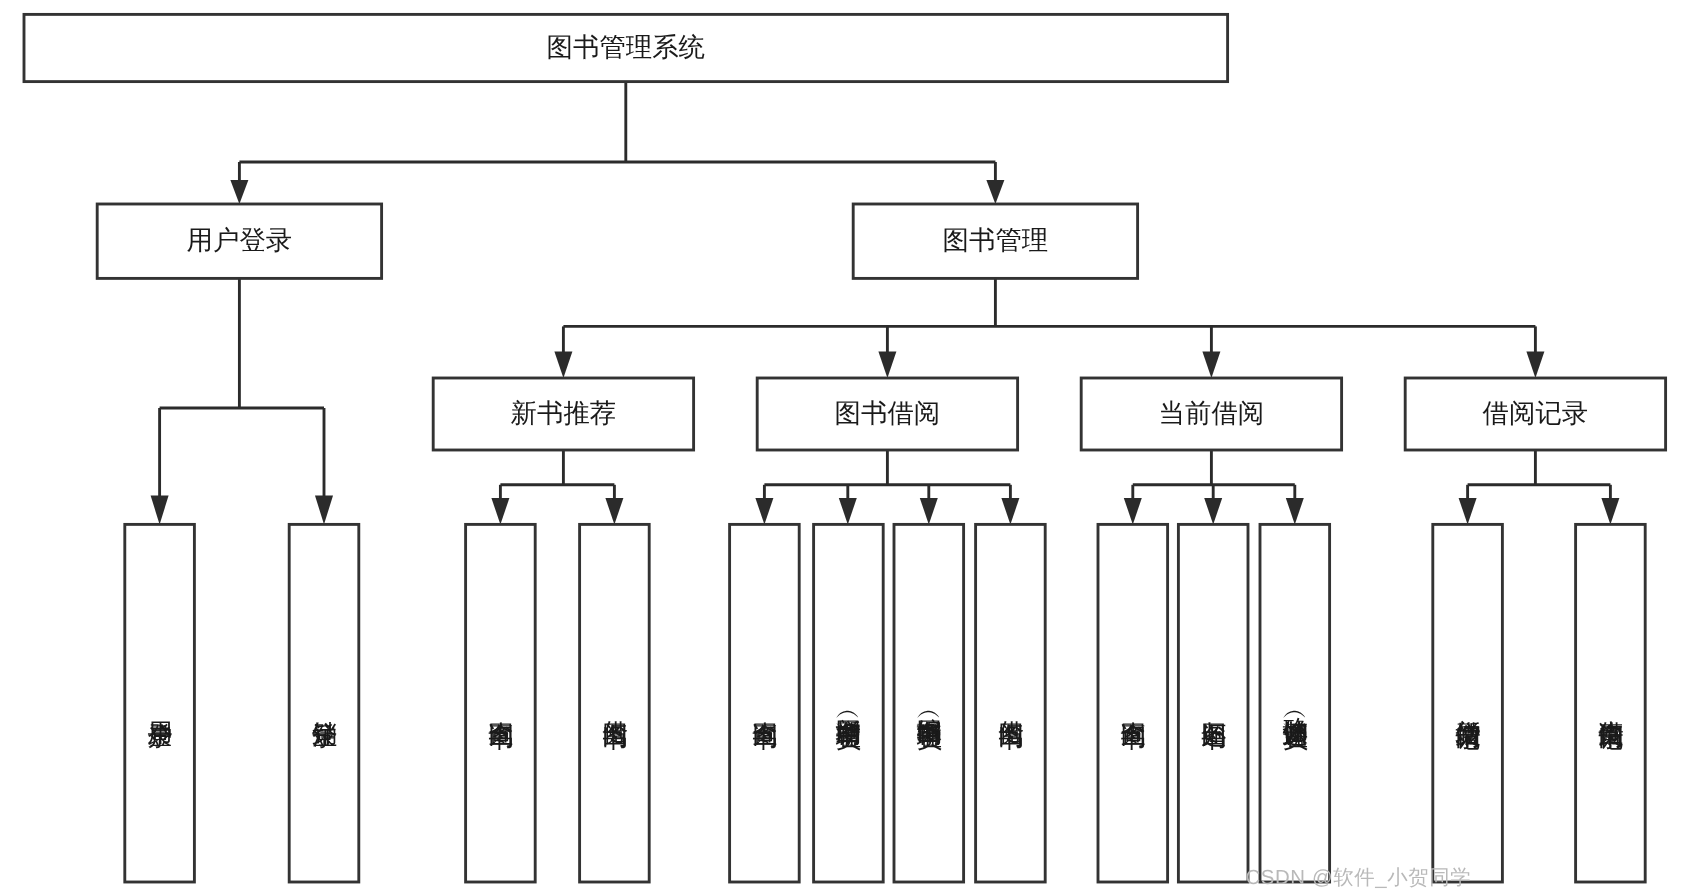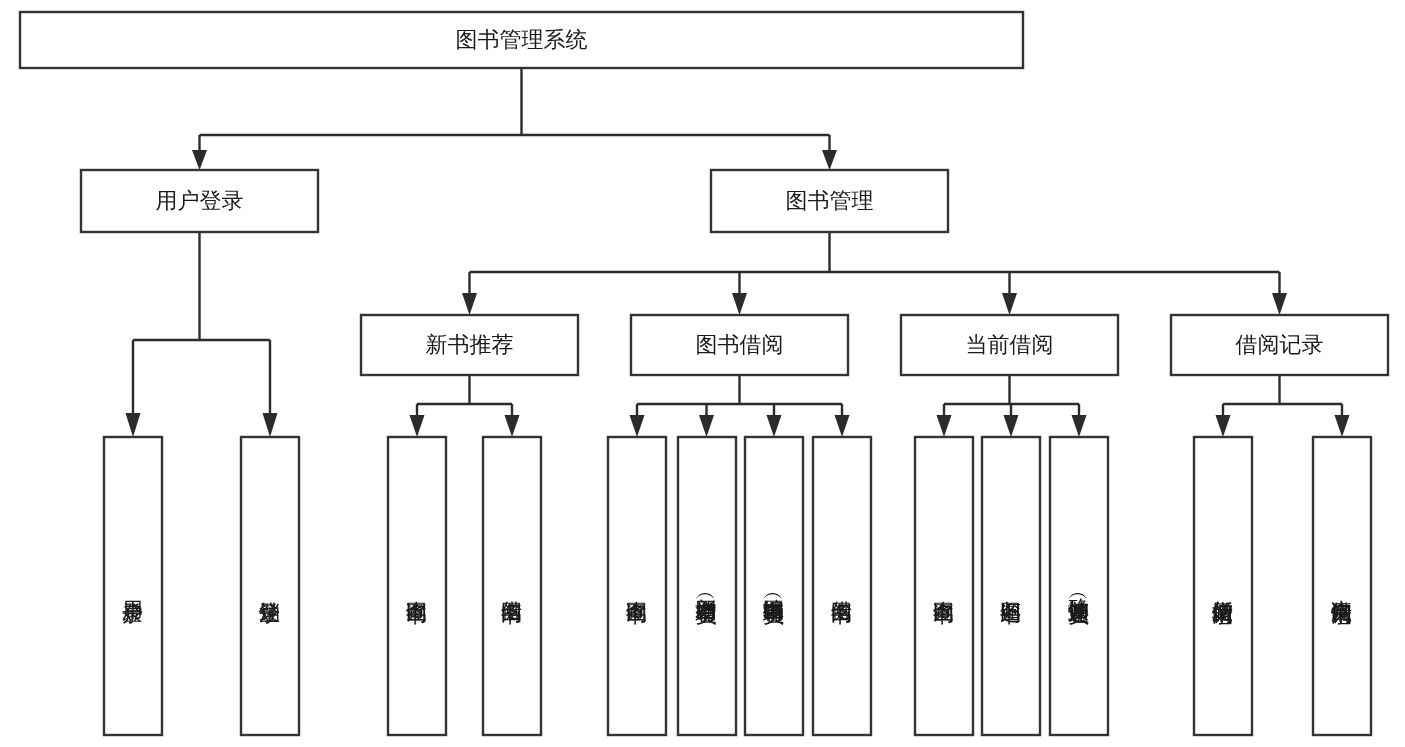--- a/index.html
+++ b/index.html
@@ -235,14 +235,15 @@
       <rect class="node-box" x="1194" y="437" width="58" height="298"></rect>
       <text class="node-label-v" x="1223" y="586">新增借阅记录</text>
     </g>
     <g>
       <rect class="node-box" x="1313" y="437" width="58" height="298"></rect>
       <text class="node-label-v" x="1342" y="586">查询借阅记录</text>
     </g>
 
   </svg>
 
+  <div class="watermark-text">CSDN @软件_小贺同学</div>
 
 </div>
 
 </body></html>

